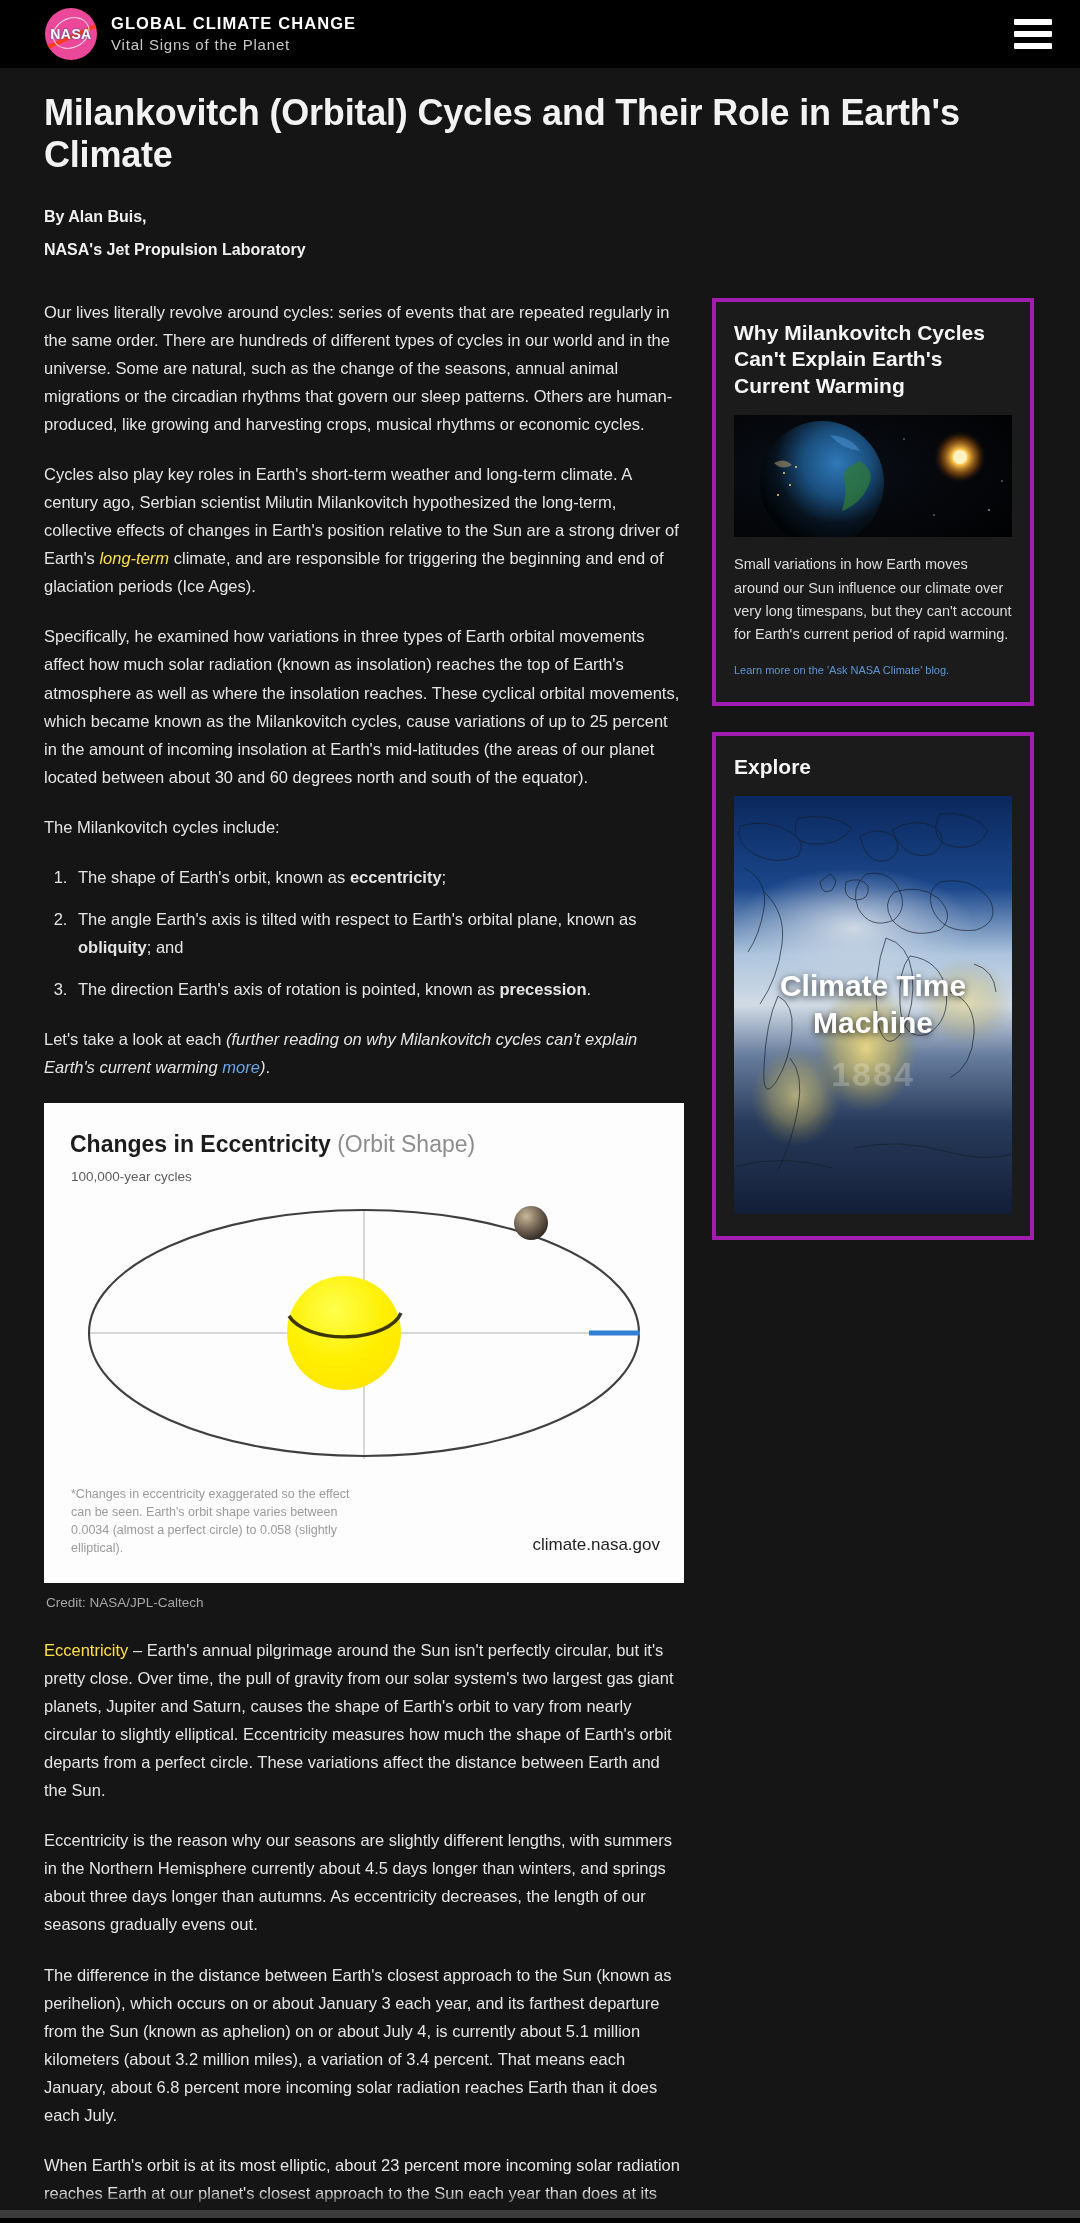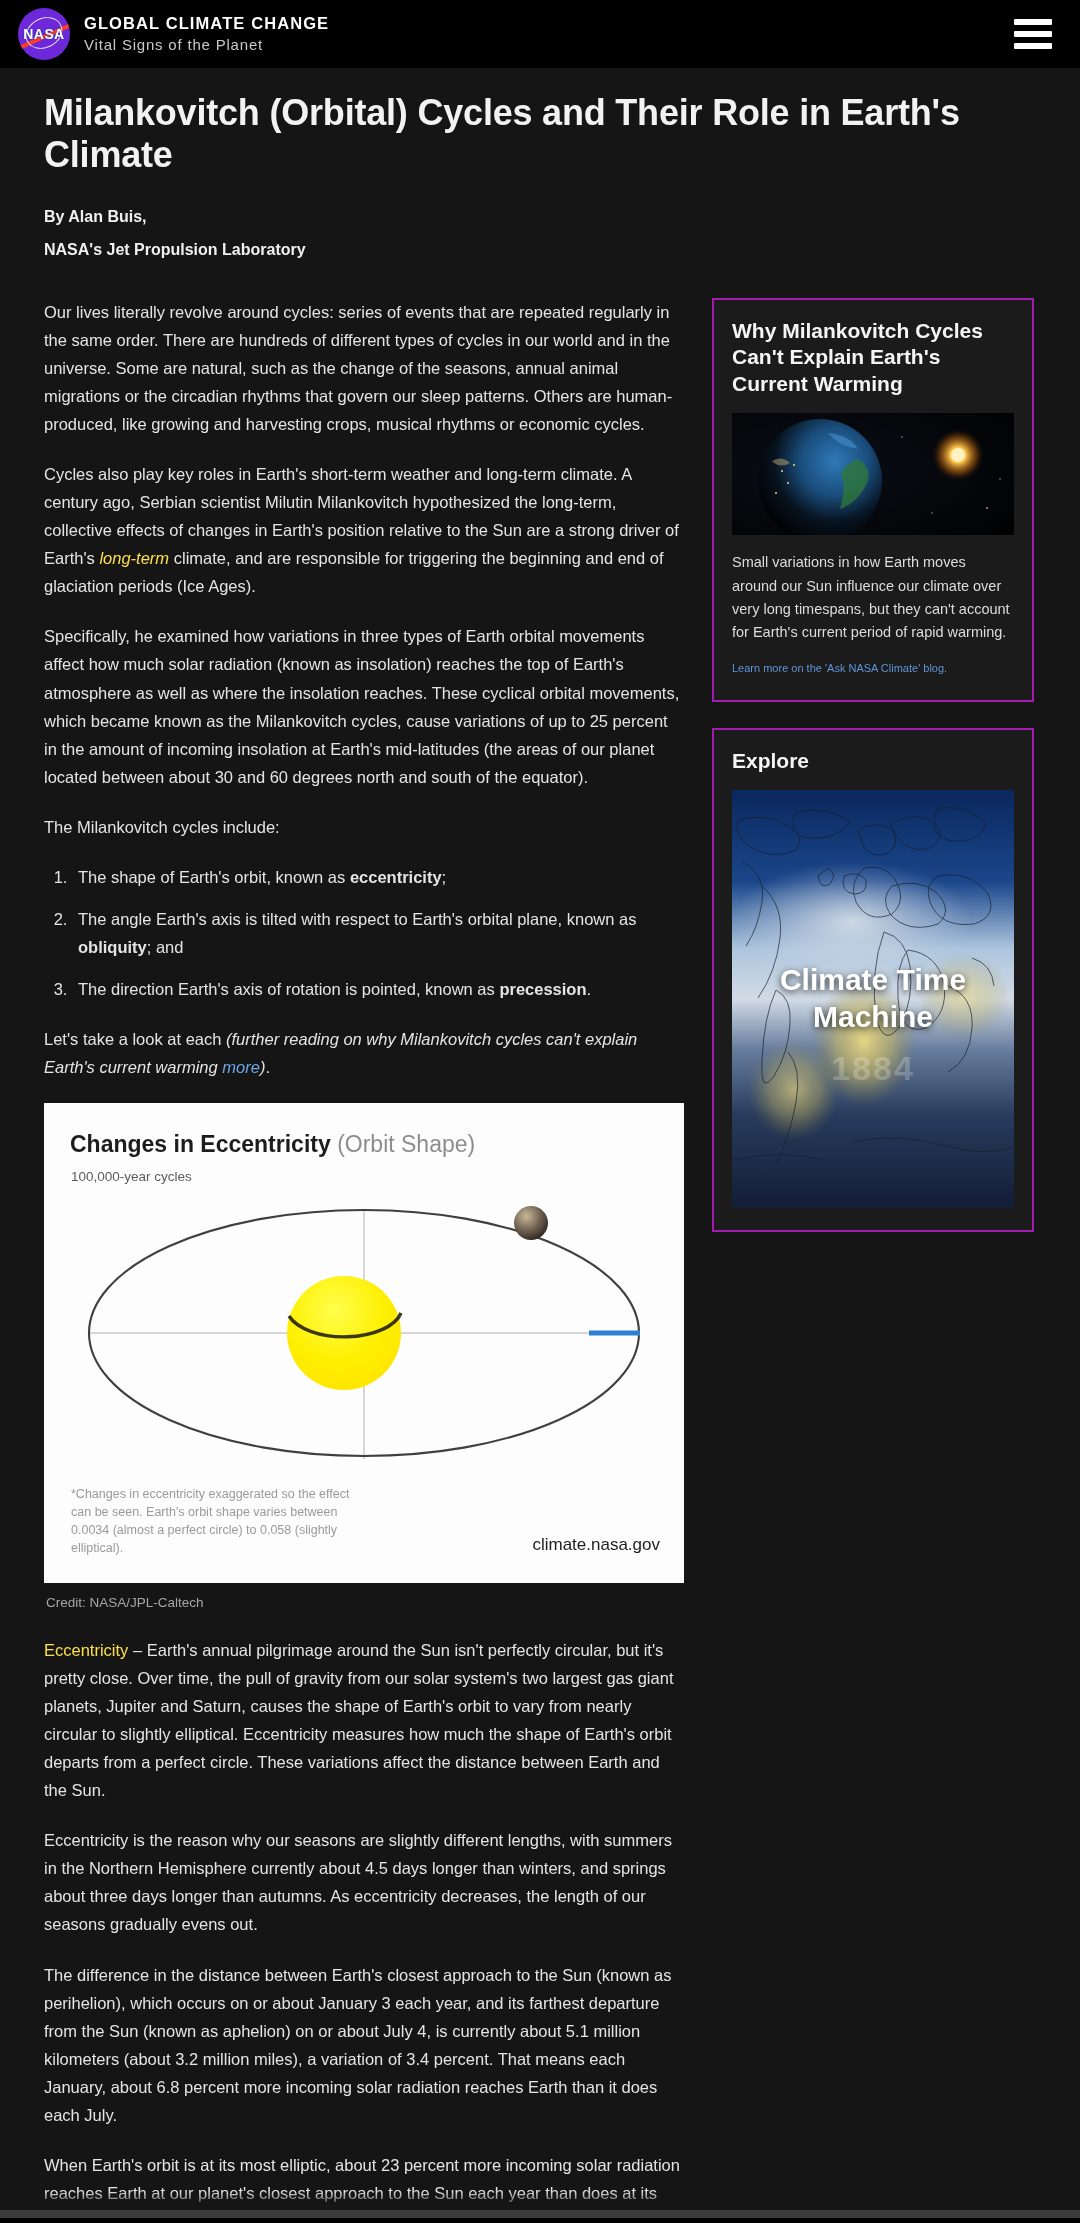--- a/index.html
+++ b/index.html
@@ -18,24 +18,24 @@
     background:#000;
     height:68px;
     display:flex;
     align-items:center;
     padding:0 22px 0 18px;
     position:relative;
   }
   .brand { display:flex; align-items:center; gap:14px; }
   .nasa-logo {
     width:52px; height:52px; border-radius:50%;
-    background:#6d28d9;
+    background:#ec4899;
     position:relative; flex:0 0 auto;
     overflow:hidden;
-    display:flex; align-items:center; justify-content:center;
+    display:flex; align-items:center; justify-content:center;margin-left:27px;
   }
   .nasa-logo .swoosh {
     position:absolute; left:-4px; top:26px;
     width:64px; height:4px; background:#fc3d21;
     transform:rotate(-24deg);
     border-radius:3px;
   }
   .nasa-logo .orbit {
     position:absolute; left:7px; top:10px;
     width:38px; height:30px;
@@ -134,21 +134,21 @@
     position:absolute; right:24px; bottom:28px;
     font-size:17px; color:#1e1e1e;
   }
   figcaption.credit {
     font-size:13.5px; color:#a6a6a6;
     margin-top:12px; padding-left:2px;
   }
 
   
   .card {
-    border:2px solid #a21caf;
+    border:4px solid #a21caf;
     background:#1b1b1b;
     padding:18px 18px 22px 18px;
     margin-bottom:26px;
   }
   .card h3.card-title {
     font-size:21px; line-height:1.26; font-weight:bold;
     color:#f5f5f5; margin:0 0 16px 0;
   }
   .card-img {
     width:100%; height:122px; display:block;

